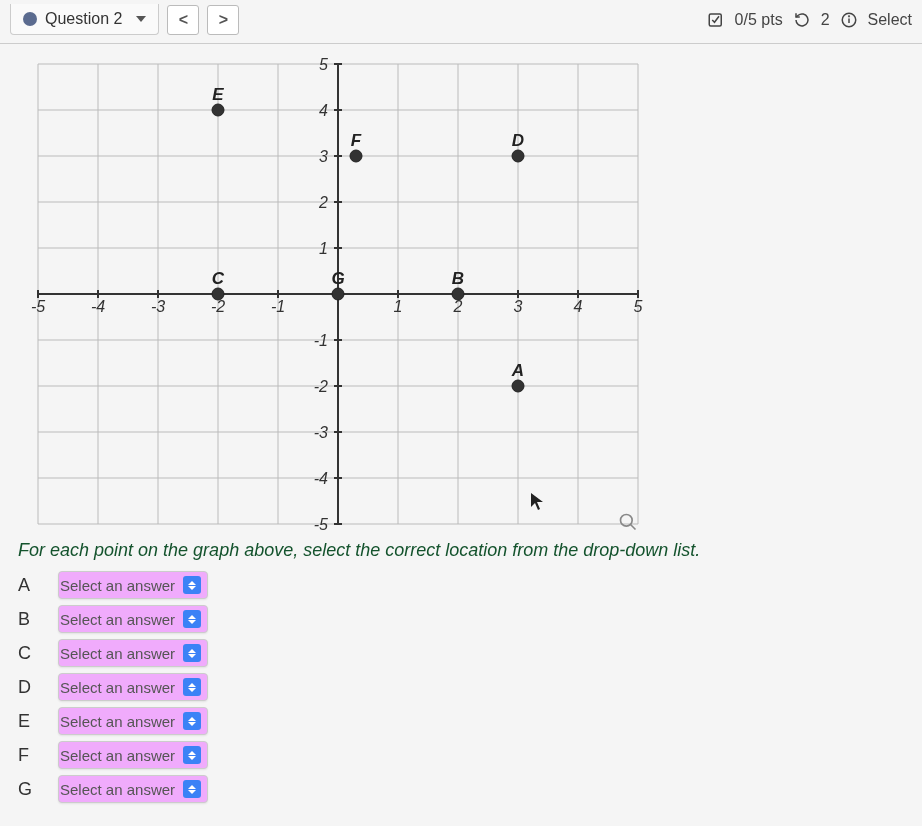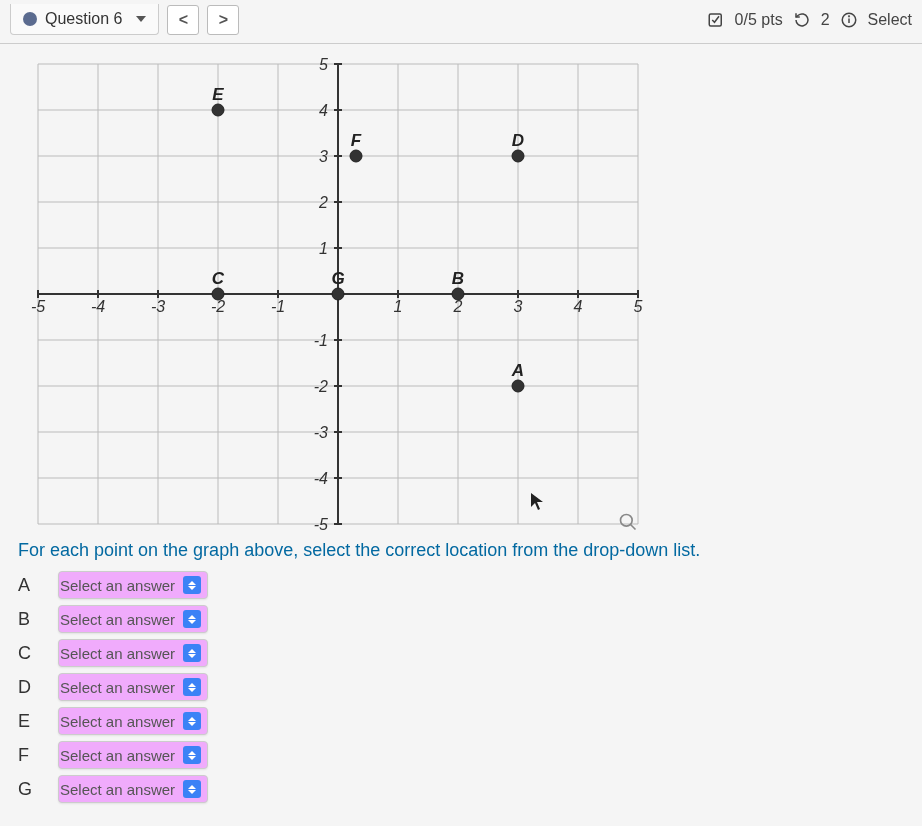--- a/index.html
+++ b/index.html
@@ -56,21 +56,22 @@
     .graph-wrap {
       position: relative;
       width: 640px;
       height: 480px;
       margin-bottom: 6px;
     }
     .graph-wrap svg { width: 100%; height: 100%; }
     .prompt {
       font-size: 18px;
       margin: 4px 0 10px 0;
-      color: #0369a1;
+      color: #14532d;
+      font-style: italic;
     }
     .answers { margin-top: 6px; }
     .answer-row {
       display: flex;
       align-items: center;
       gap: 14px;
       margin: 6px 0;
     }
     .answer-label {
       width: 26px;
@@ -124,21 +125,21 @@
       color: #888;
     }
   </style>
 </head>
 <body>
 
 <div class="header">
   <div class="header-left">
     <div class="question-box">
       <span class="dot-icon"></span>
-      <span>Question 6</span>
+      <span>Question 2</span>
       <span class="caret-down"></span>
     </div>
     <div class="nav-btn">
       <span>&lt;</span>
     </div>
     <div class="nav-btn">
       <span>&gt;</span>
     </div>
   </div>
   <div class="header-right">

